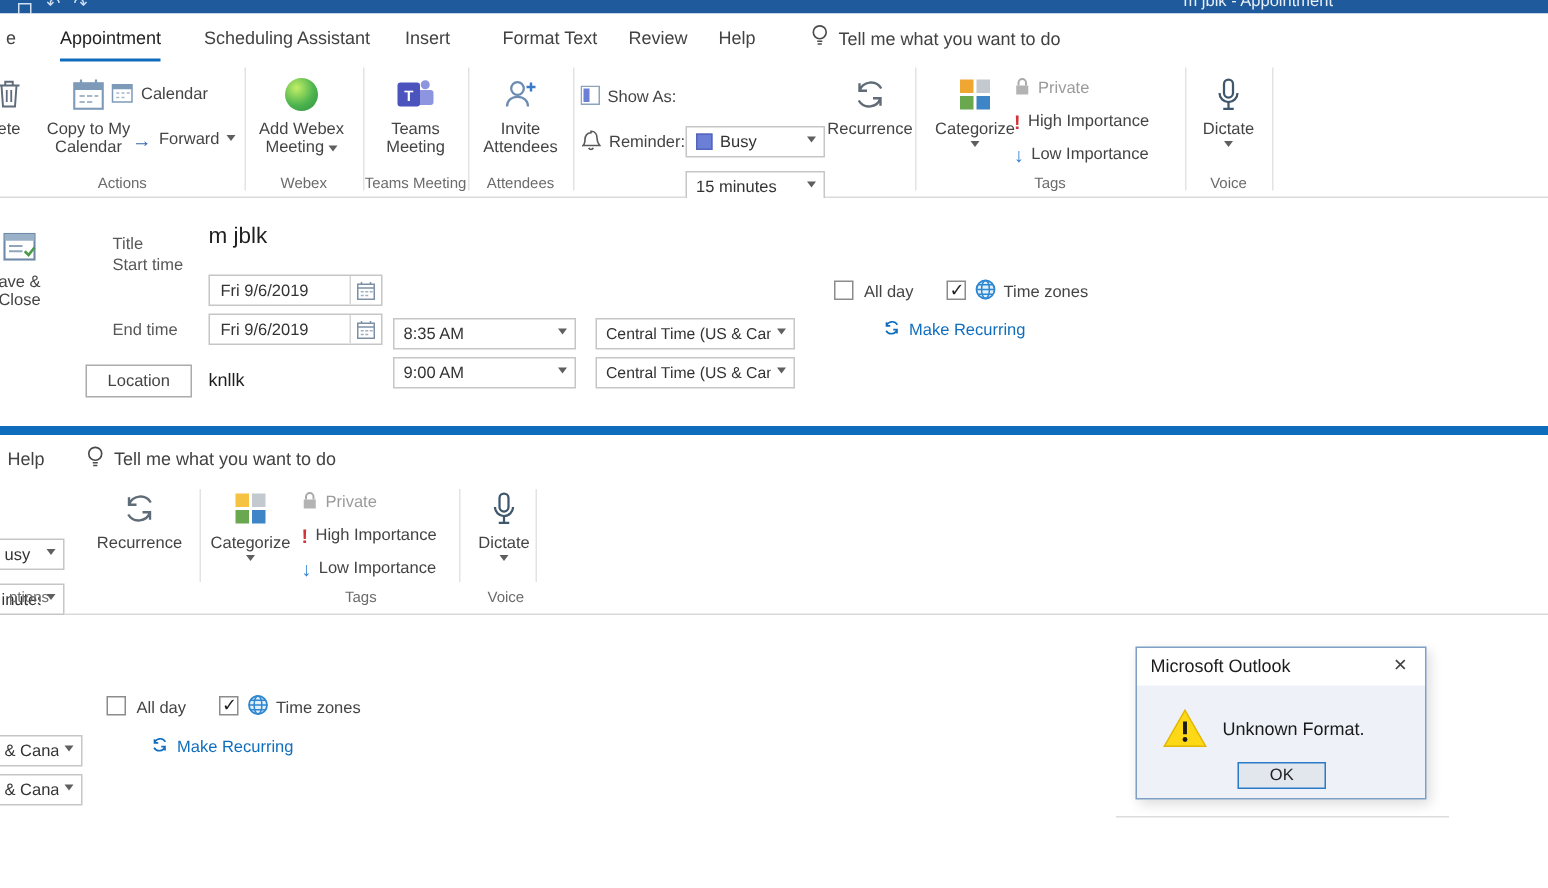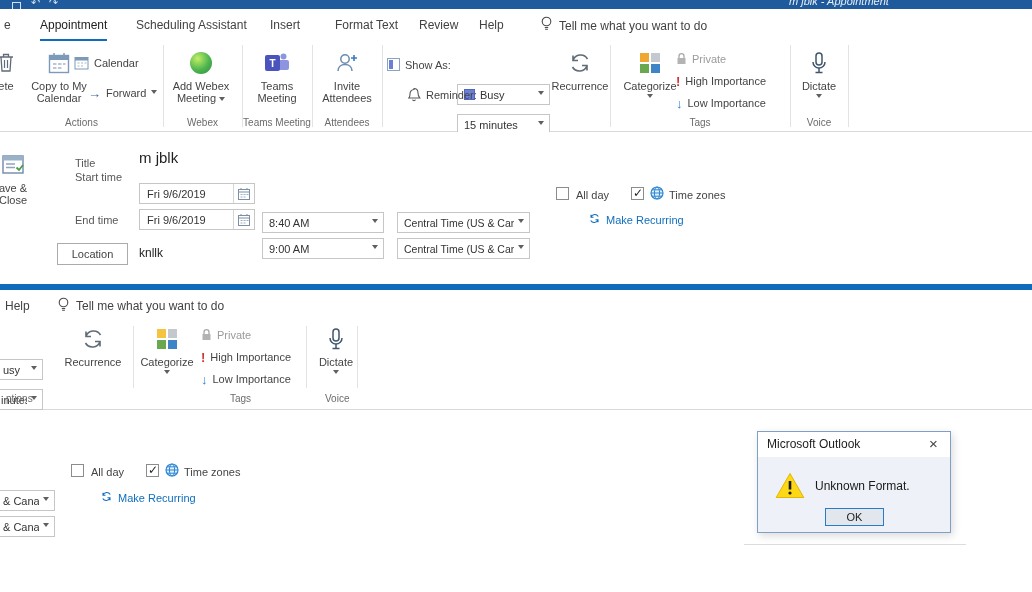--- a/index.html
+++ b/index.html
@@ -2,21 +2,21 @@
 <html><head>
 <meta charset="utf-8">
 <style>
 *{margin:0;padding:0;box-sizing:border-box;}
 html,body{width:1032px;height:592px;overflow:hidden;}
 body{font-family:"Liberation Sans","DejaVu Sans",sans-serif;background:#fff;}
 #stage{position:relative;width:1032px;height:592px;overflow:hidden;background:#fff;font-size:11px;color:#444;cursor:default;}
 .abs{position:absolute;}
 
 
-#titlebar{left:0;top:0;width:1032px;height:9px;background:#1f5b9c;overflow:hidden;font-style:italic;}
+#titlebar{left:0;top:0;width:1032px;height:9px;background:#1f5b9c;overflow:hidden;}
 #titlebar .wtitle{position:absolute;left:789px;top:-5px;font-size:11px;color:#e6eef7;white-space:nowrap;}
 .qat-box{position:absolute;top:2px;width:9px;height:10px;border:1px solid #d2e2f2;background:transparent;}
 .qat-arrow{position:absolute;top:-4px;font-size:11px;color:#d2e2f2;}
 .undoarr::before{content:"\21B6";}
 .redoarr::before{content:"\21B7";}
 
 
 .tabrow{left:0;top:9px;width:1032px;height:33px;background:#fff;}
 .tab{position:absolute;top:1px;height:31px;line-height:31px;font-size:12px;color:#424242;white-space:nowrap;}
 .tab.sel{border-bottom:2px solid #0f6cbd;color:#222;}
@@ -194,21 +194,21 @@
             <rect x="0.5" y="0.5" width="12" height="12" fill="#fff" stroke="#8aa4c0"></rect>
             <rect x="2" y="2" width="4" height="9" fill="#6b7fd7"></rect>
           </svg></span>
       <span>Show As:</span>
     </div>
     <div class="select" style="left:457px;top:13px;width:93px;height:21px">
       <span class="busysq"></span>
       <span class="txt">Busy</span>
       <span class="caret"></span>
     </div>
-    <div class="btn-sm" style="left:407px;top:43px">
+    <div class="btn-sm" style="left:387px;top:43px">
       <span><svg width="14" height="15" viewBox="0 0 14 15">
             <path d="M7 1.5c2.6 0 4 2 4 4.5 0 3 1.2 4.3 1.8 5H1.2C1.8 11.3 3 10 3 7c0-2.5 1.4-4.5 4-4.5z" fill="none" stroke="#5a5a5a" stroke-width="1.1"></path>
             <path d="M5.5 12.6a1.6 1.6 0 0 0 3 0" fill="none" stroke="#5a5a5a" stroke-width="1.1"></path>
           </svg></span>
       <span>Reminder:</span>
     </div>
     <div class="select" style="left:457px;top:43px;width:93px;height:21px">
       <span class="txt">15 minutes</span>
       <span class="caret"></span>
     </div>
@@ -287,21 +287,21 @@
       <span class="picker">
           <svg width="12" height="12" viewBox="0 0 12 12">
             <rect x="0.5" y="1.5" width="11" height="10" fill="#fff" stroke="#7d8fa5"></rect>
             <path d="M0.5 4h11" stroke="#7d8fa5"></path>
             <path d="M3 1.5V0M9 1.5V0" stroke="#7d8fa5"></path>
             <path d="M2.5 6.5h2M5.5 6.5h2M8.5 6.5h2M2.5 9h2M5.5 9h2" stroke="#9fb0c2"></path>
           </svg>
         </span>
     </div>
     <div class="select" style="left:262px;top:51px;width:122px;height:21px">
-      <span class="txt">8:40 AM</span>
+      <span class="txt">8:35 AM</span>
       <span class="caret"></span>
     </div>
     <div class="select" style="left:397px;top:51px;width:133px;height:21px;font-size:10.5px">
       <span class="txt">Central Time (US &amp; Cana</span>
       <span class="caret"></span>
     </div>
     <span class="cb" style="left:556px;top:55px"></span>
     <span class="cblabel" style="left:576px;top:57px">All day</span>
     <span class="cb checked" style="left:631px;top:55px"></span>
     <span class="abs" style="left:650px;top:54px"><svg width="14" height="14" viewBox="0 0 14 14">

